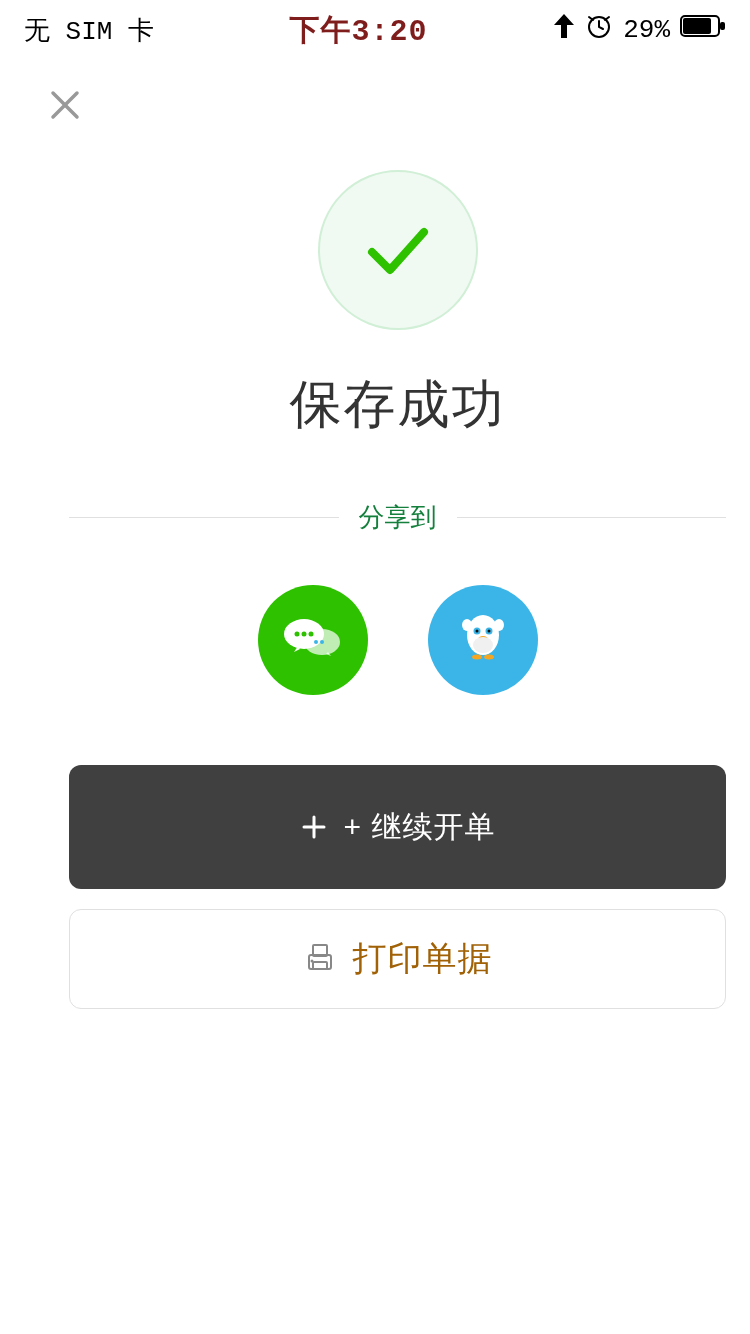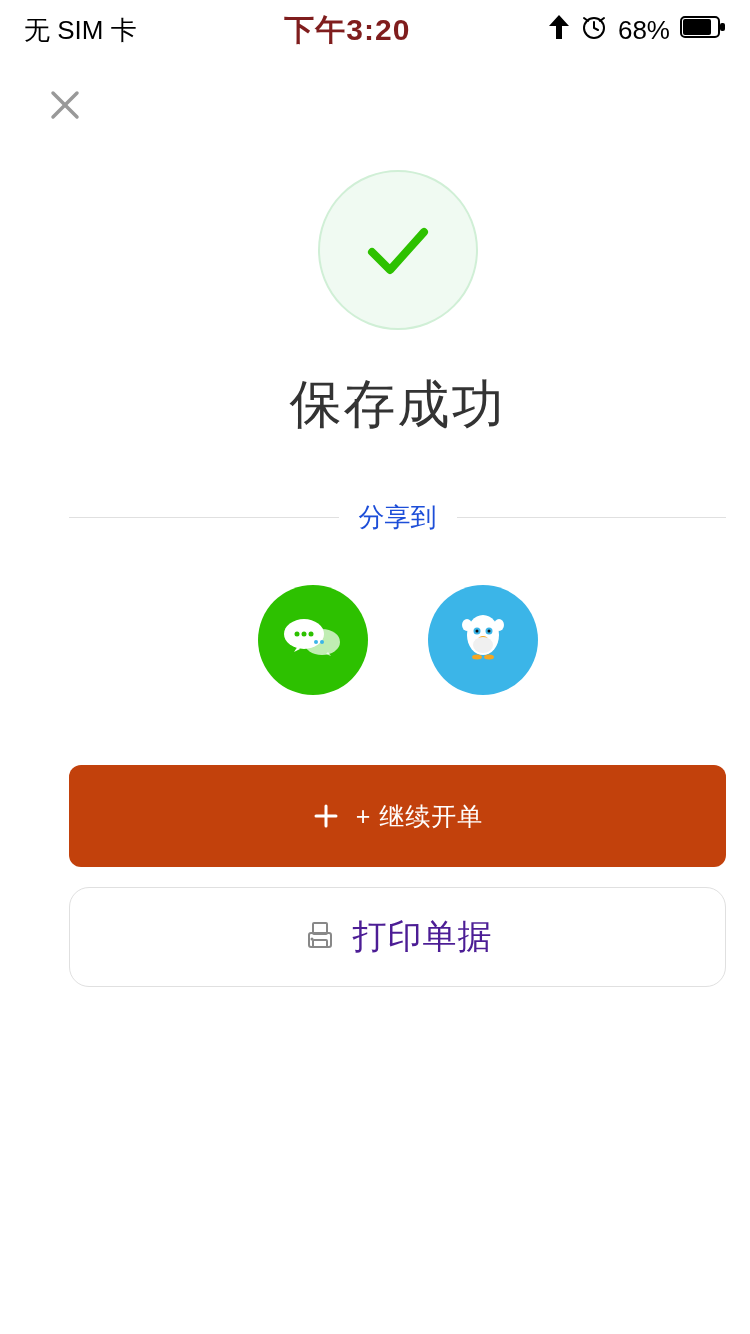--- a/index.html
+++ b/index.html
@@ -17,20 +17,21 @@
     
     .status-bar {
       width: 100%;
       height: 60px;
       background: #ffffff;
       display: flex;
       align-items: center;
       justify-content: space-between;
       padding: 0 24px;
       flex-shrink: 0;
+      font-family: Liberation Mono, monospace;
     }
     .status-left {
       display: flex;
       align-items: center;
       gap: 10px;
       font-size: 26px;
       color: #000;
       font-weight: 500;
     }
     .status-center {
@@ -108,21 +109,21 @@
       gap: 20px;
       margin-bottom: 50px;
     }
     .share-line {
       flex: 1;
       height: 1px;
       background: #e0e0e0;
     }
     .share-label {
       font-size: 26px;
-      color: #1d4ed8;
+      color: #15803d;
       white-space: nowrap;
     }
 
     .share-icons {
       display: flex;
       gap: 60px;
       margin-bottom: 70px;
     }
 
     
@@ -145,41 +146,41 @@
     
     .action-buttons {
       width: 100%;
       display: flex;
       flex-direction: column;
       gap: 20px;
     }
 
     .btn-primary {
       width: 100%;
-      height: 102px;
+      height: 124px;
       border-radius: 12px;
-      background: #c2410c;
+      background: #404040;
       border: none;
       color: #fff;
-      font-size: 25px;
+      font-size: 30px;
       display: flex;
       align-items: center;
       justify-content: center;
       gap: 16px;
       cursor: pointer;
       letter-spacing: 1px;
     }
 
     .btn-secondary {
       width: 100%;
       height: 100px;
-      border-radius: 20px;
+      border-radius: 12px;
       background: #fff;
       border: 1px solid #e0e0e0;
-      color: #4c1d95;
+      color: #a16207;
       font-size: 34px;
       display: flex;
       align-items: center;
       justify-content: center;
       gap: 16px;
       cursor: pointer;
       letter-spacing: 1px;
     }
   </style>
 </head>
@@ -203,21 +204,21 @@
         <path d="M11 2L21 13H14v13h-6V13H1L11 2z" fill="#000"></path>
       </svg>
     </span>
     <span>
       <svg width="28" height="28" viewBox="0 0 28 28" fill="none">
         <circle cx="14" cy="15" r="10" stroke="#000" stroke-width="2" fill="none"></circle>
         <path d="M14 9v6l4 2" stroke="#000" stroke-width="2" stroke-linecap="round"></path>
         <path d="M4 5l4 3M24 5l-4 3" stroke="#000" stroke-width="2" stroke-linecap="round"></path>
       </svg>
     </span>
-    <span>68%</span>
+    <span>29%</span>
     <span>
       <svg width="46" height="24" viewBox="0 0 46 24" fill="none">
         <rect x="1" y="2" width="38" height="20" rx="4" stroke="#000" stroke-width="2"></rect>
         <rect x="3" y="4" width="28" height="16" rx="2" fill="#000"></rect>
         <rect x="40" y="8" width="5" height="8" rx="2" fill="#000"></rect>
       </svg>
     </span>
   </div>
 </div>
 

